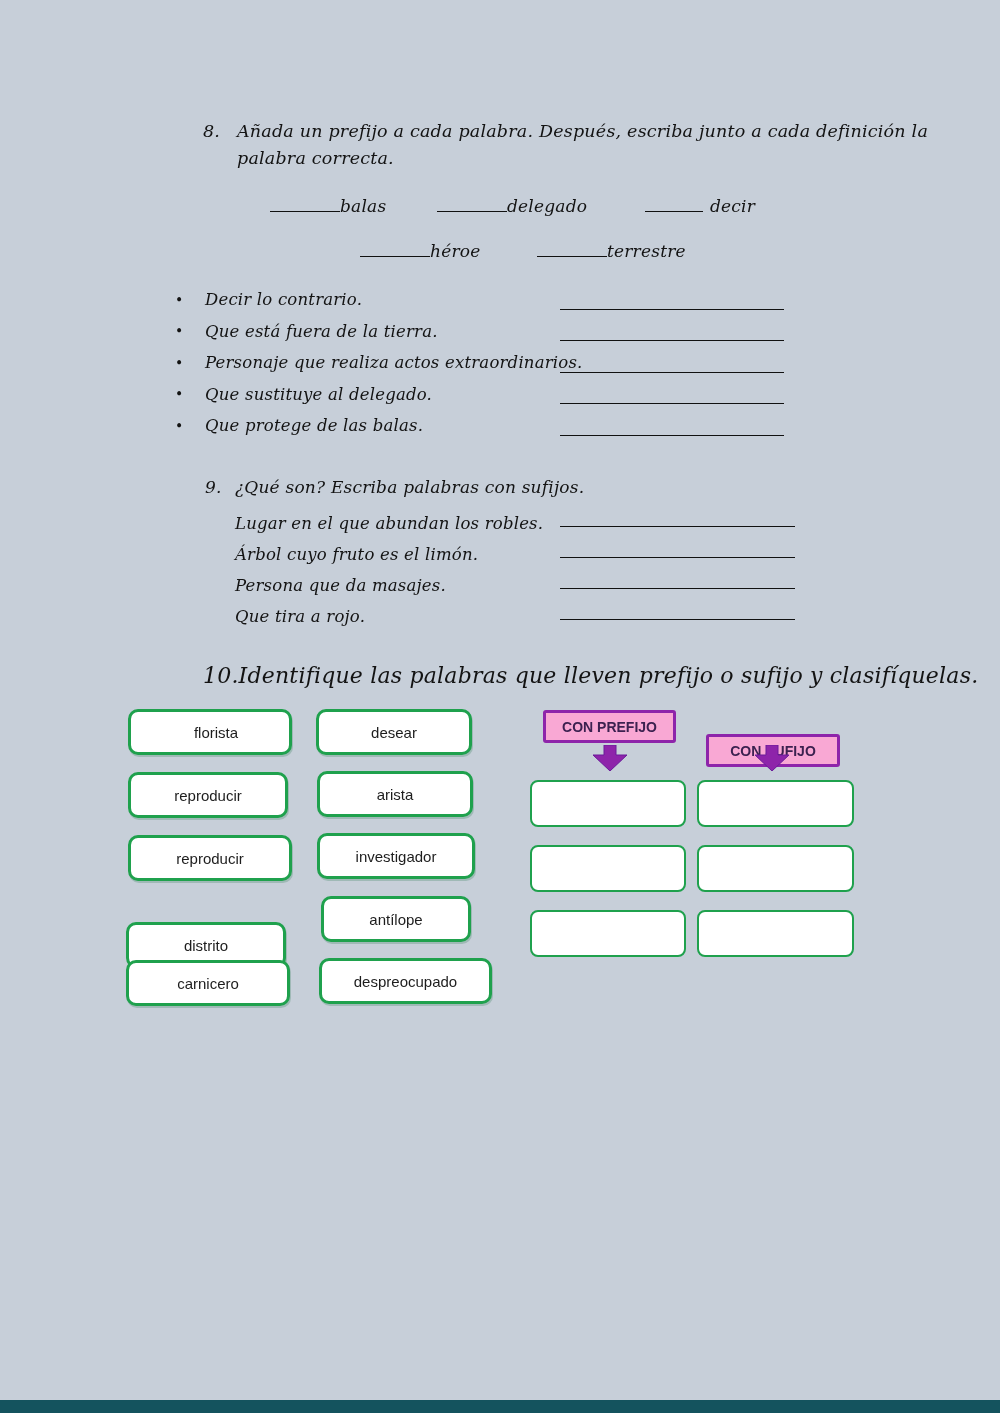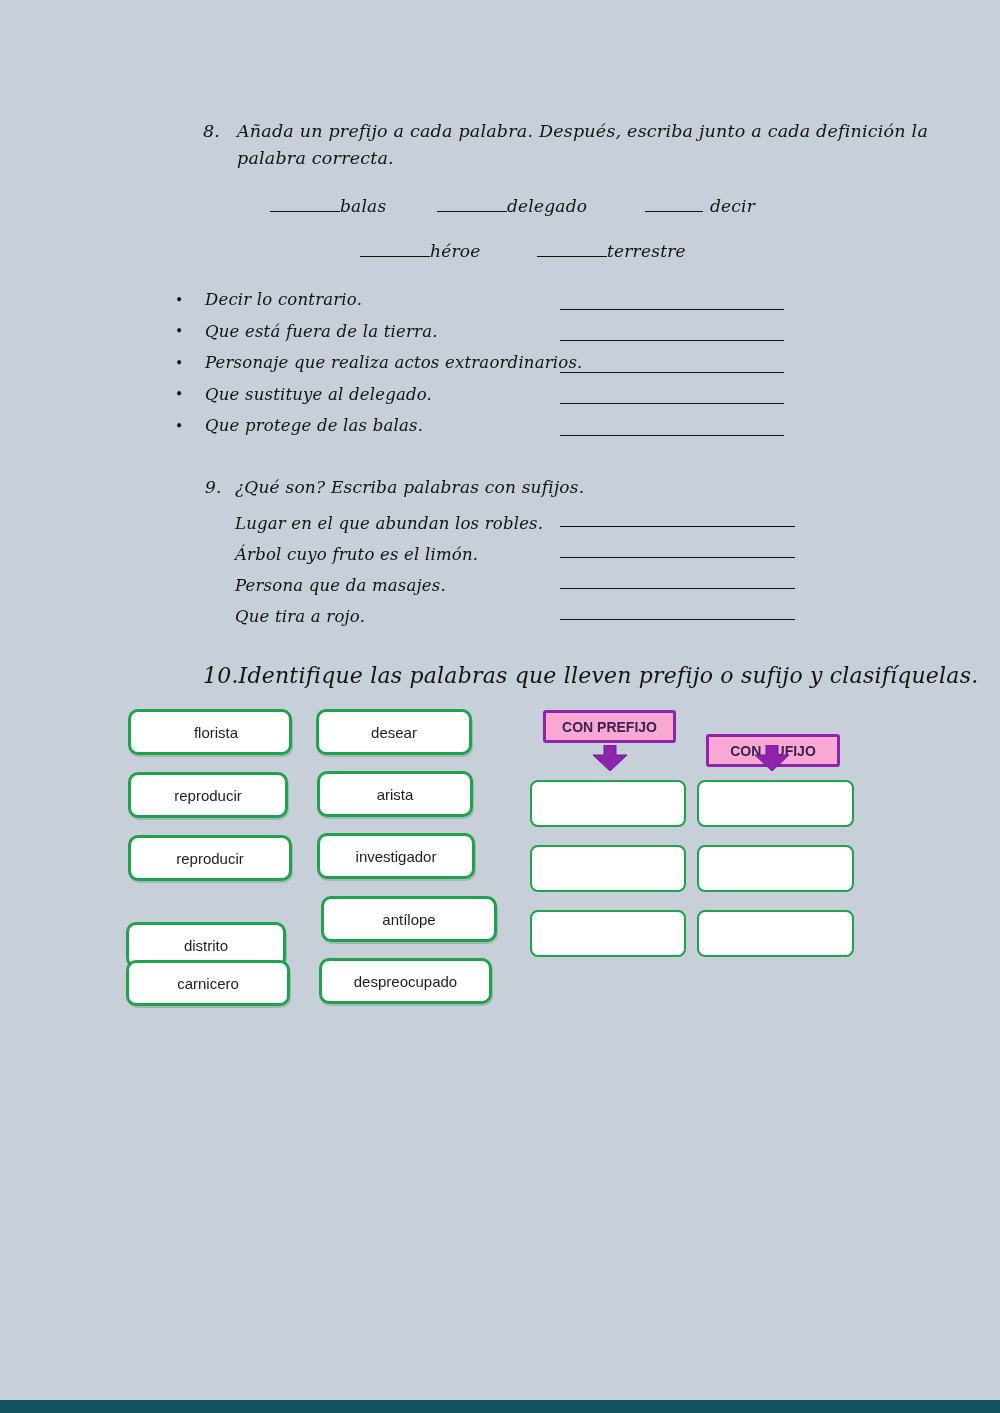--- a/index.html
+++ b/index.html
@@ -169,21 +169,21 @@
 
   <div class="card" style="left:316px; top:709px; width:156px;">
     <span>desear</span>
   </div>
   <div class="card" style="left:317px; top:771px; width:156px;">
     <span>arista</span>
   </div>
   <div class="card" style="left:317px; top:833px; width:158px;">
     <span>investigador</span>
   </div>
-  <div class="card" style="left:321px; top:896px; width:176px;">
+  <div class="card" style="left:321px; top:896px; width:150px;">
     <span>antílope</span>
   </div>
   <div class="card" style="left:319px; top:958px; width:173px;">
     <span>despreocupado</span>
   </div>
 
   <div class="hdr" style="left:543px; top:710px; width:133px; height:33px;">
     <span>CON PREFIJO</span>
   </div>
   <div class="hdr" style="left:706px; top:734px; width:134px; height:33px;">

